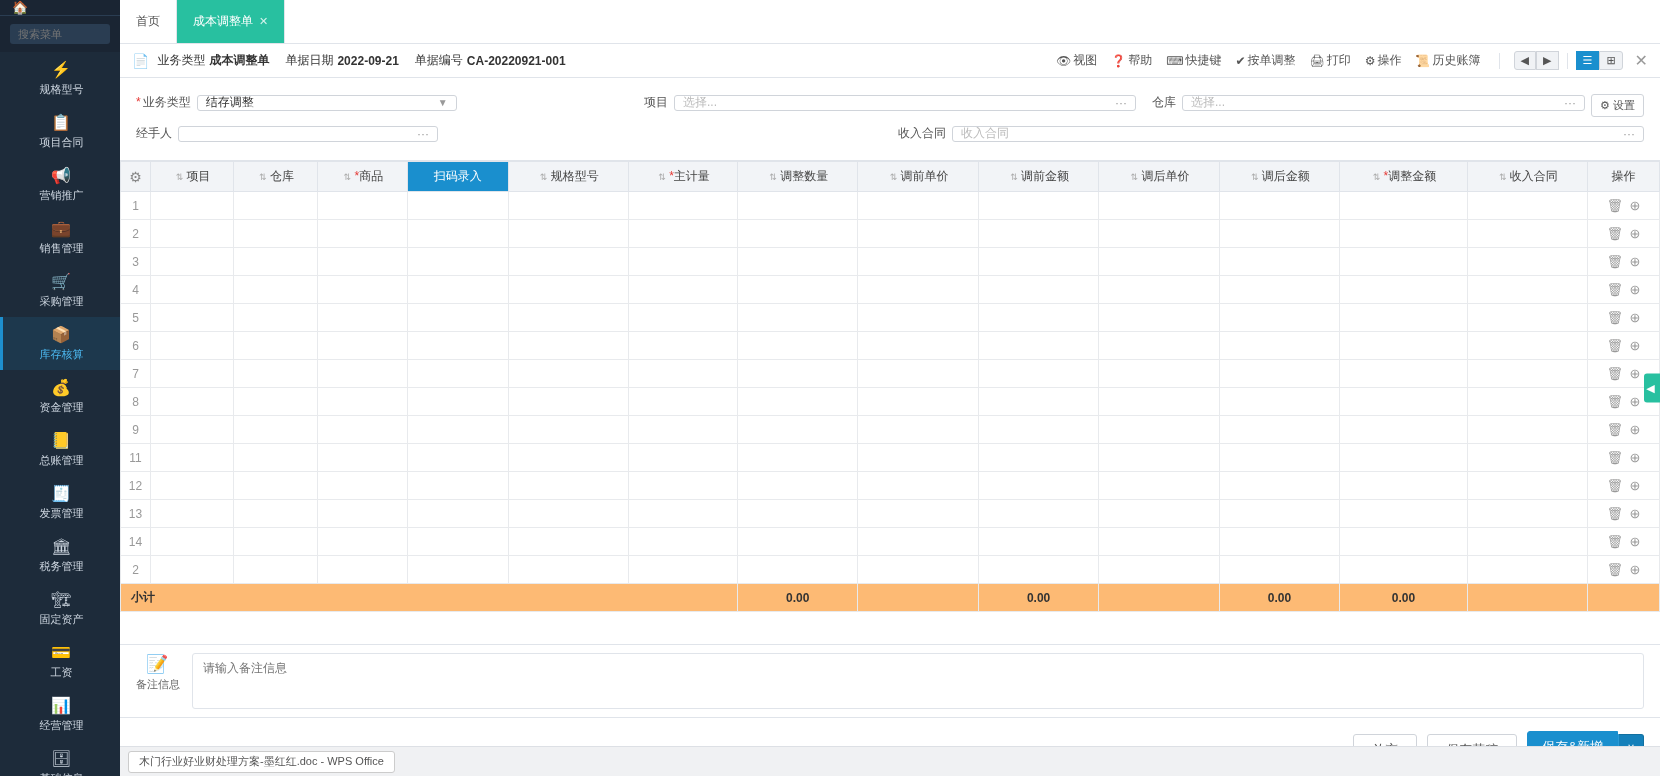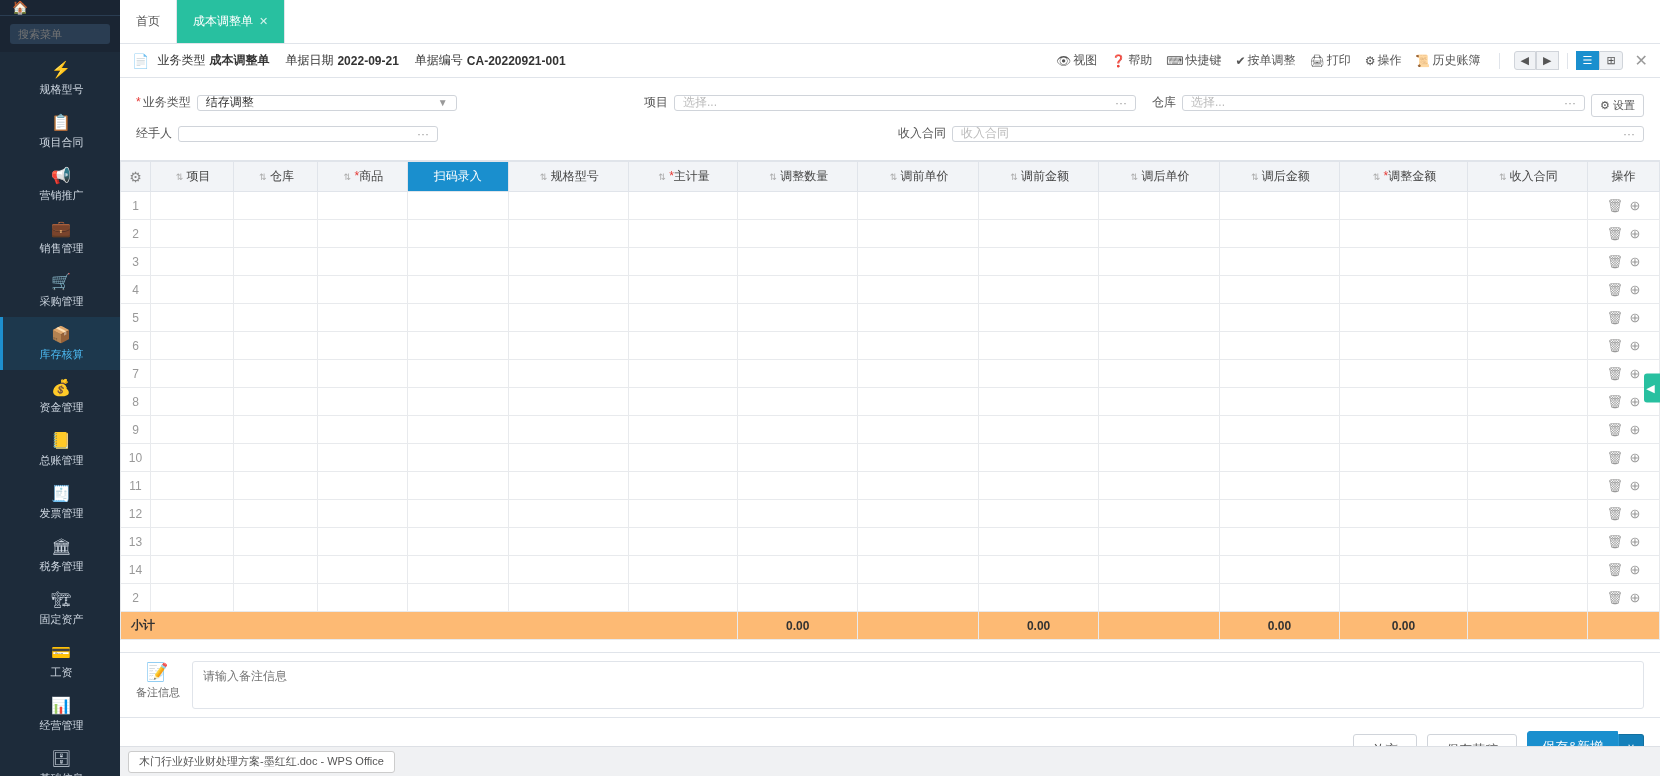--- a/index.html
+++ b/index.html
@@ -238,21 +238,21 @@
     }
     .notes-icon { font-size: 18px; color: #555; }
     .notes-input {
       flex: 1;
       border: 1px solid #e0e4ea;
       border-radius: 3px;
       padding: 6px 10px;
       font-size: 12px;
       color: #bbb;
       resize: none;
-      height: 48px;
+      height: 56px;
       outline: none;
       background: #fff;
     }
 
     
     .action-bar {
       display: flex;
       justify-content: flex-end;
       align-items: center;
       padding: 10px 16px;
@@ -754,42 +754,20 @@
       <td></td>
       <td></td>
       <td>
         <div class="action-icons">
           <span class="action-icon">🗑</span>
           <span class="action-icon">⊕</span>
         </div>
       </td>
     </tr>
           <tr>
-      <td class="row-num">10</td>
-      <td></td>
-      <td></td>
-      <td></td>
-      <td></td>
-      <td></td>
-      <td></td>
-      <td></td>
-      <td></td>
-      <td></td>
-      <td></td>
-      <td></td>
-      <td></td>
-      <td></td>
-      <td>
-        <div class="action-icons">
-          <span class="action-icon">🗑</span>
-          <span class="action-icon">⊕</span>
-        </div>
-      </td>
-    </tr>
-          <tr>
       <td class="row-num">11</td>
       <td></td>
       <td></td>
       <td></td>
       <td></td>
       <td></td>
       <td></td>
       <td></td>
       <td></td>
       <td></td>

